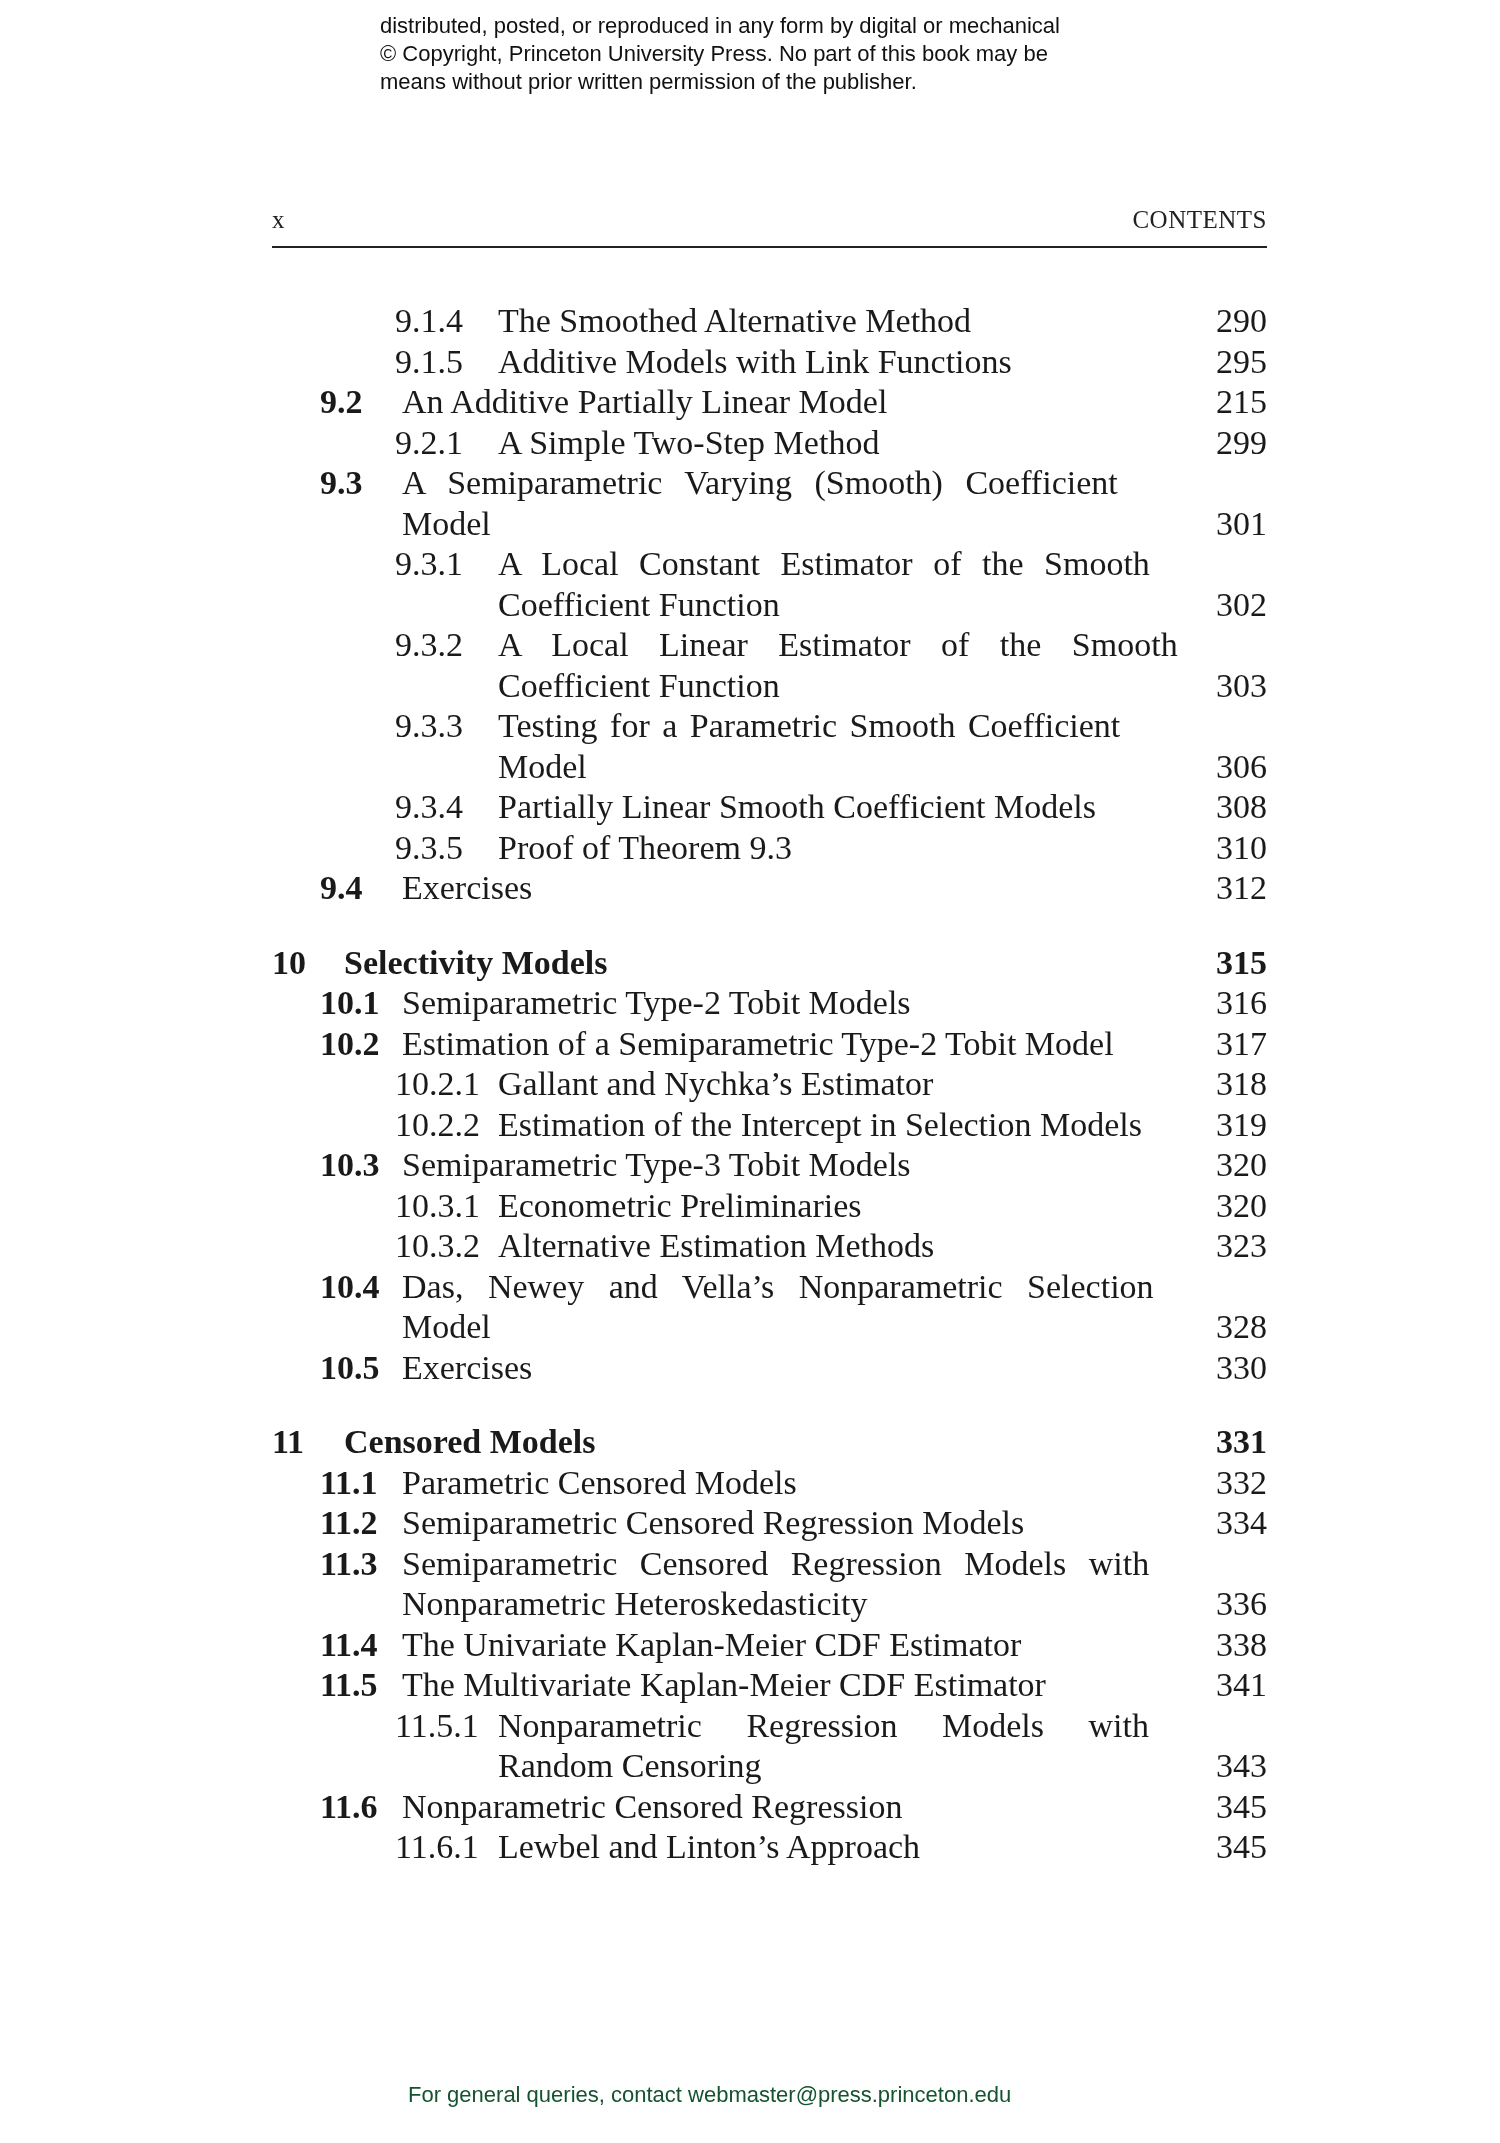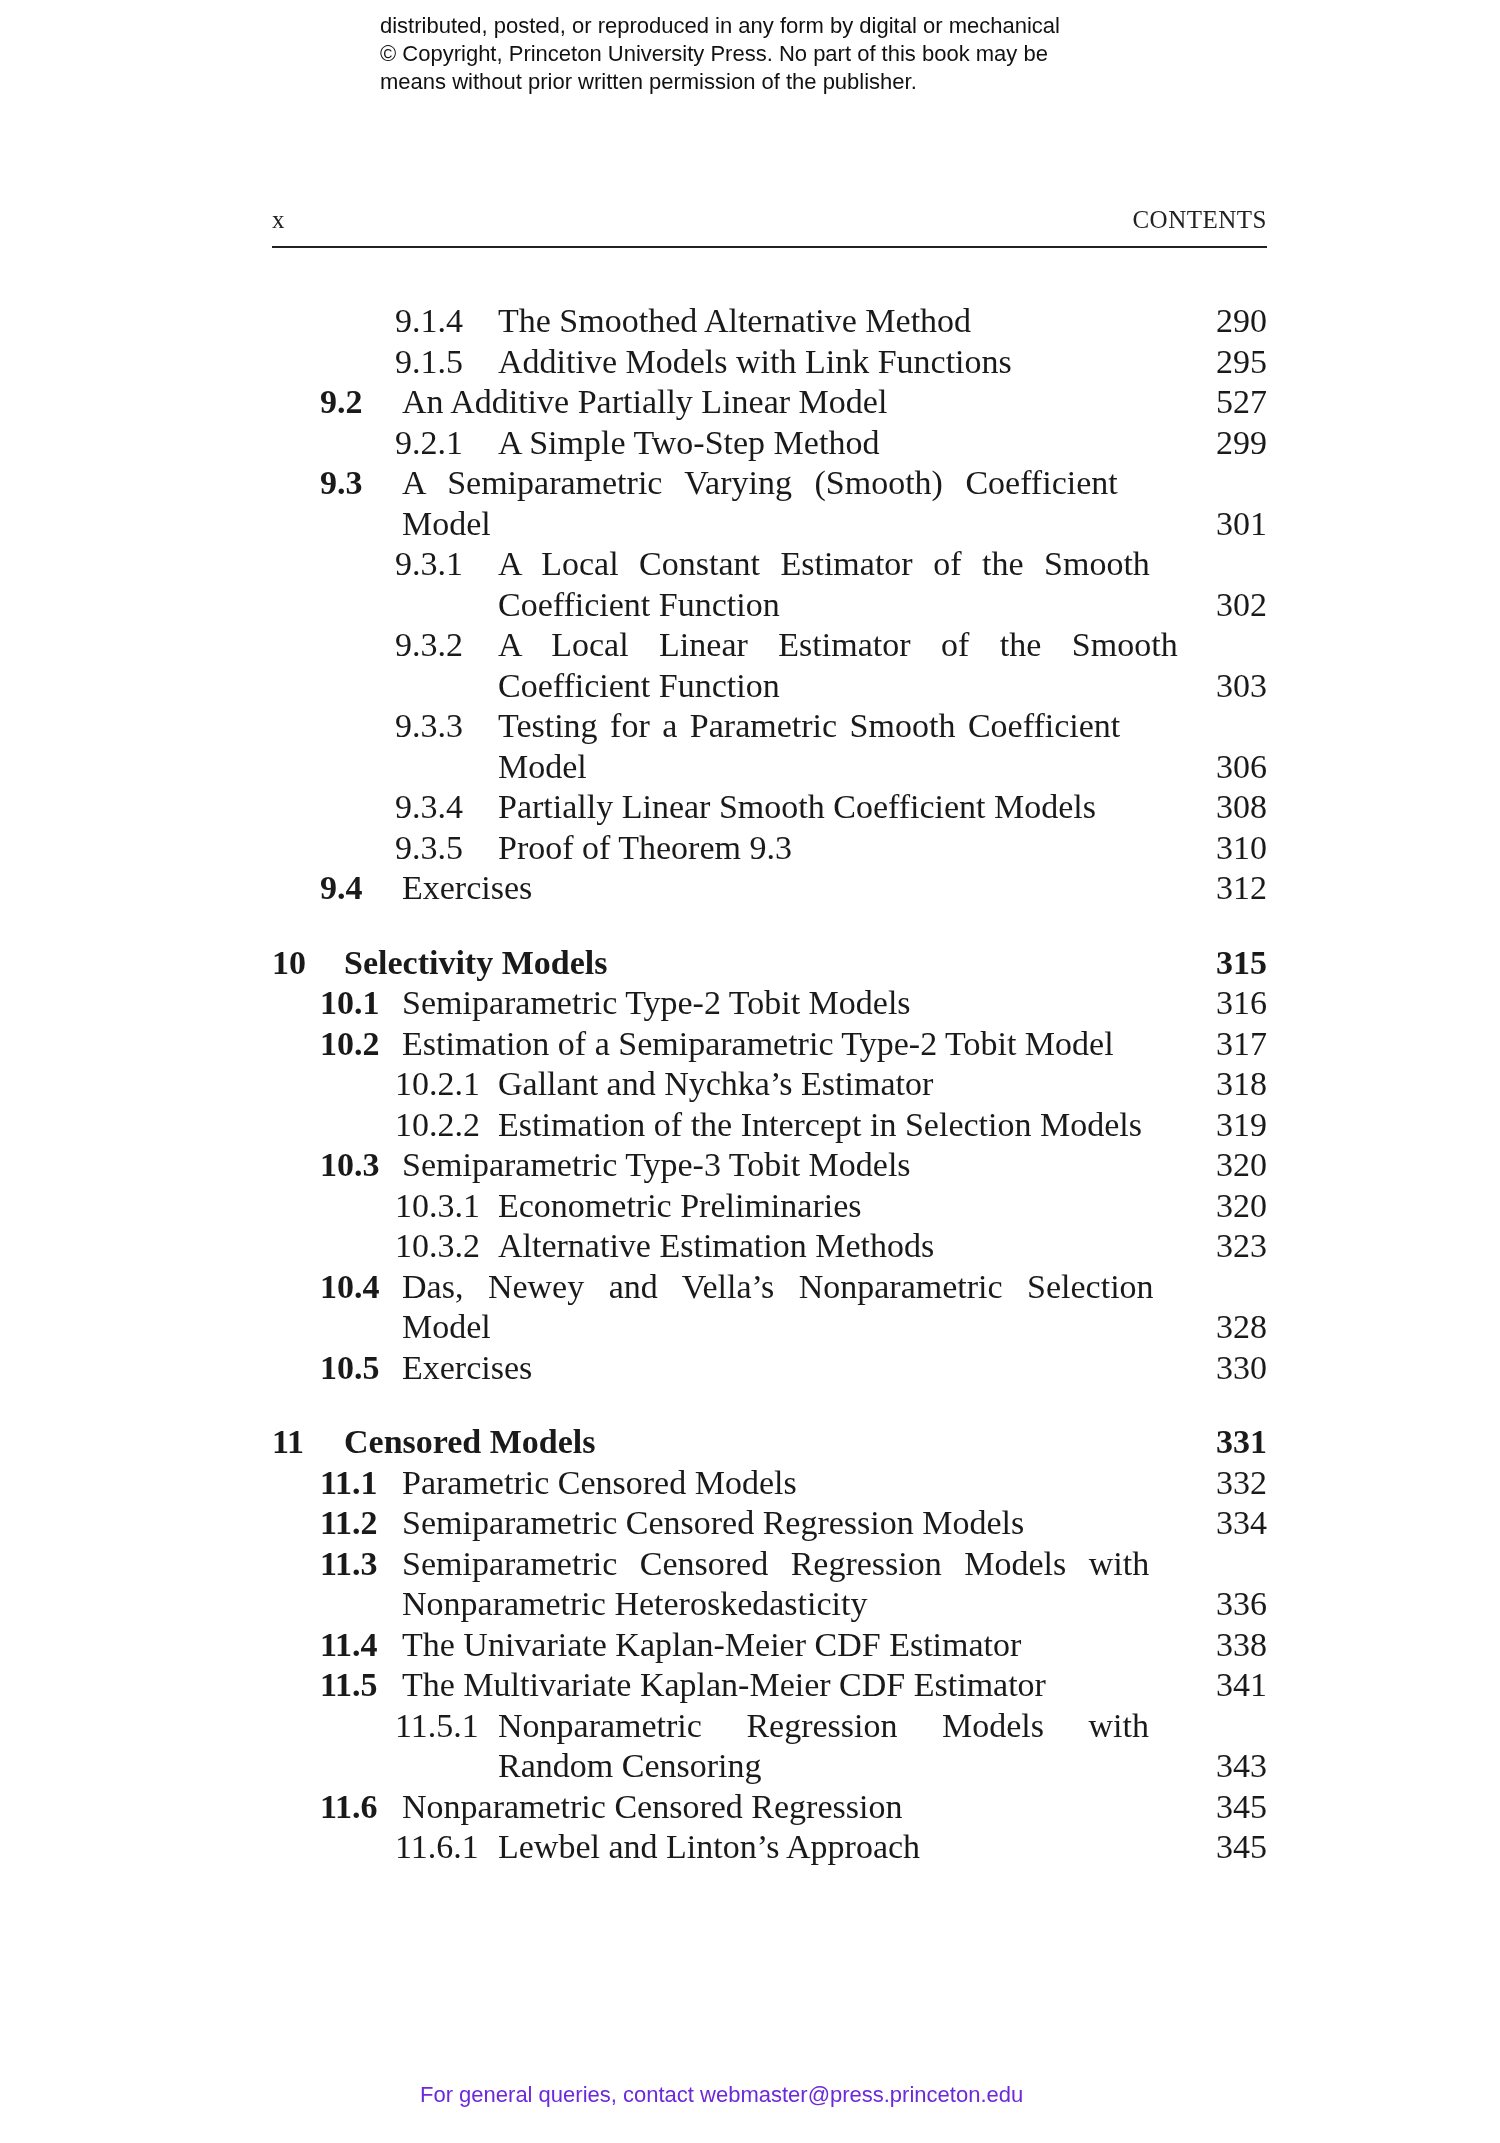--- a/index.html
+++ b/index.html
@@ -26,22 +26,22 @@
   .row.l2 .num { left: 48px; font-weight: bold; }
   .row.l2 .txt { left: 130px; }
   .row.l3 .num { left: 123px; }
   .row.l3 .txt { left: 226px; }
   .row.cont .txt { left: 130px; }
   .row.cont3 .txt { left: 226px; }
   .row.ch { font-weight: bold; margin-top: 34px; }
   .row.ch .num { left: 0; }
   .row.ch .txt { left: 48px; margin-left: 24px; }
   .footer {
-    position: absolute; left: 420px; top: 2082px; width: 700px;
-    font-family: "Liberation Sans", sans-serif; font-size: 22px; color: #6d28d9;
+    position: absolute; left: 408px; top: 2082px; width: 700px;
+    font-family: "Liberation Sans", sans-serif; font-size: 22px; color: #14532d;
   }
 </style>
 </head>
 <body>
 
 <div class="copyright">
   <div>distributed, posted, or reproduced in any form by digital or mechanical</div>
   <div>© Copyright, Princeton University Press. No part of this book may be</div>
   <div>means without prior written permission of the publisher.</div>
 </div>
@@ -59,21 +59,21 @@
     <span class="page">290</span>
   </div>
   <div class="row l3">
     <span class="num">9.1.5</span>
     <span class="txt">Additive Models with Link Functions</span>
     <span class="page">295</span>
   </div>
   <div class="row l2">
     <span class="num">9.2</span>
     <span class="txt">An Additive Partially Linear Model</span>
-    <span class="page">527</span>
+    <span class="page">215</span>
   </div>
   <div class="row l3">
     <span class="num">9.2.1</span>
     <span class="txt">A Simple Two-Step Method</span>
     <span class="page">299</span>
   </div>
   <div class="row l2">
     <span class="num">9.3</span>
     <span class="txt" style="word-spacing:14px">A Semiparametric Varying (Smooth) Coefficient</span>
   </div>

